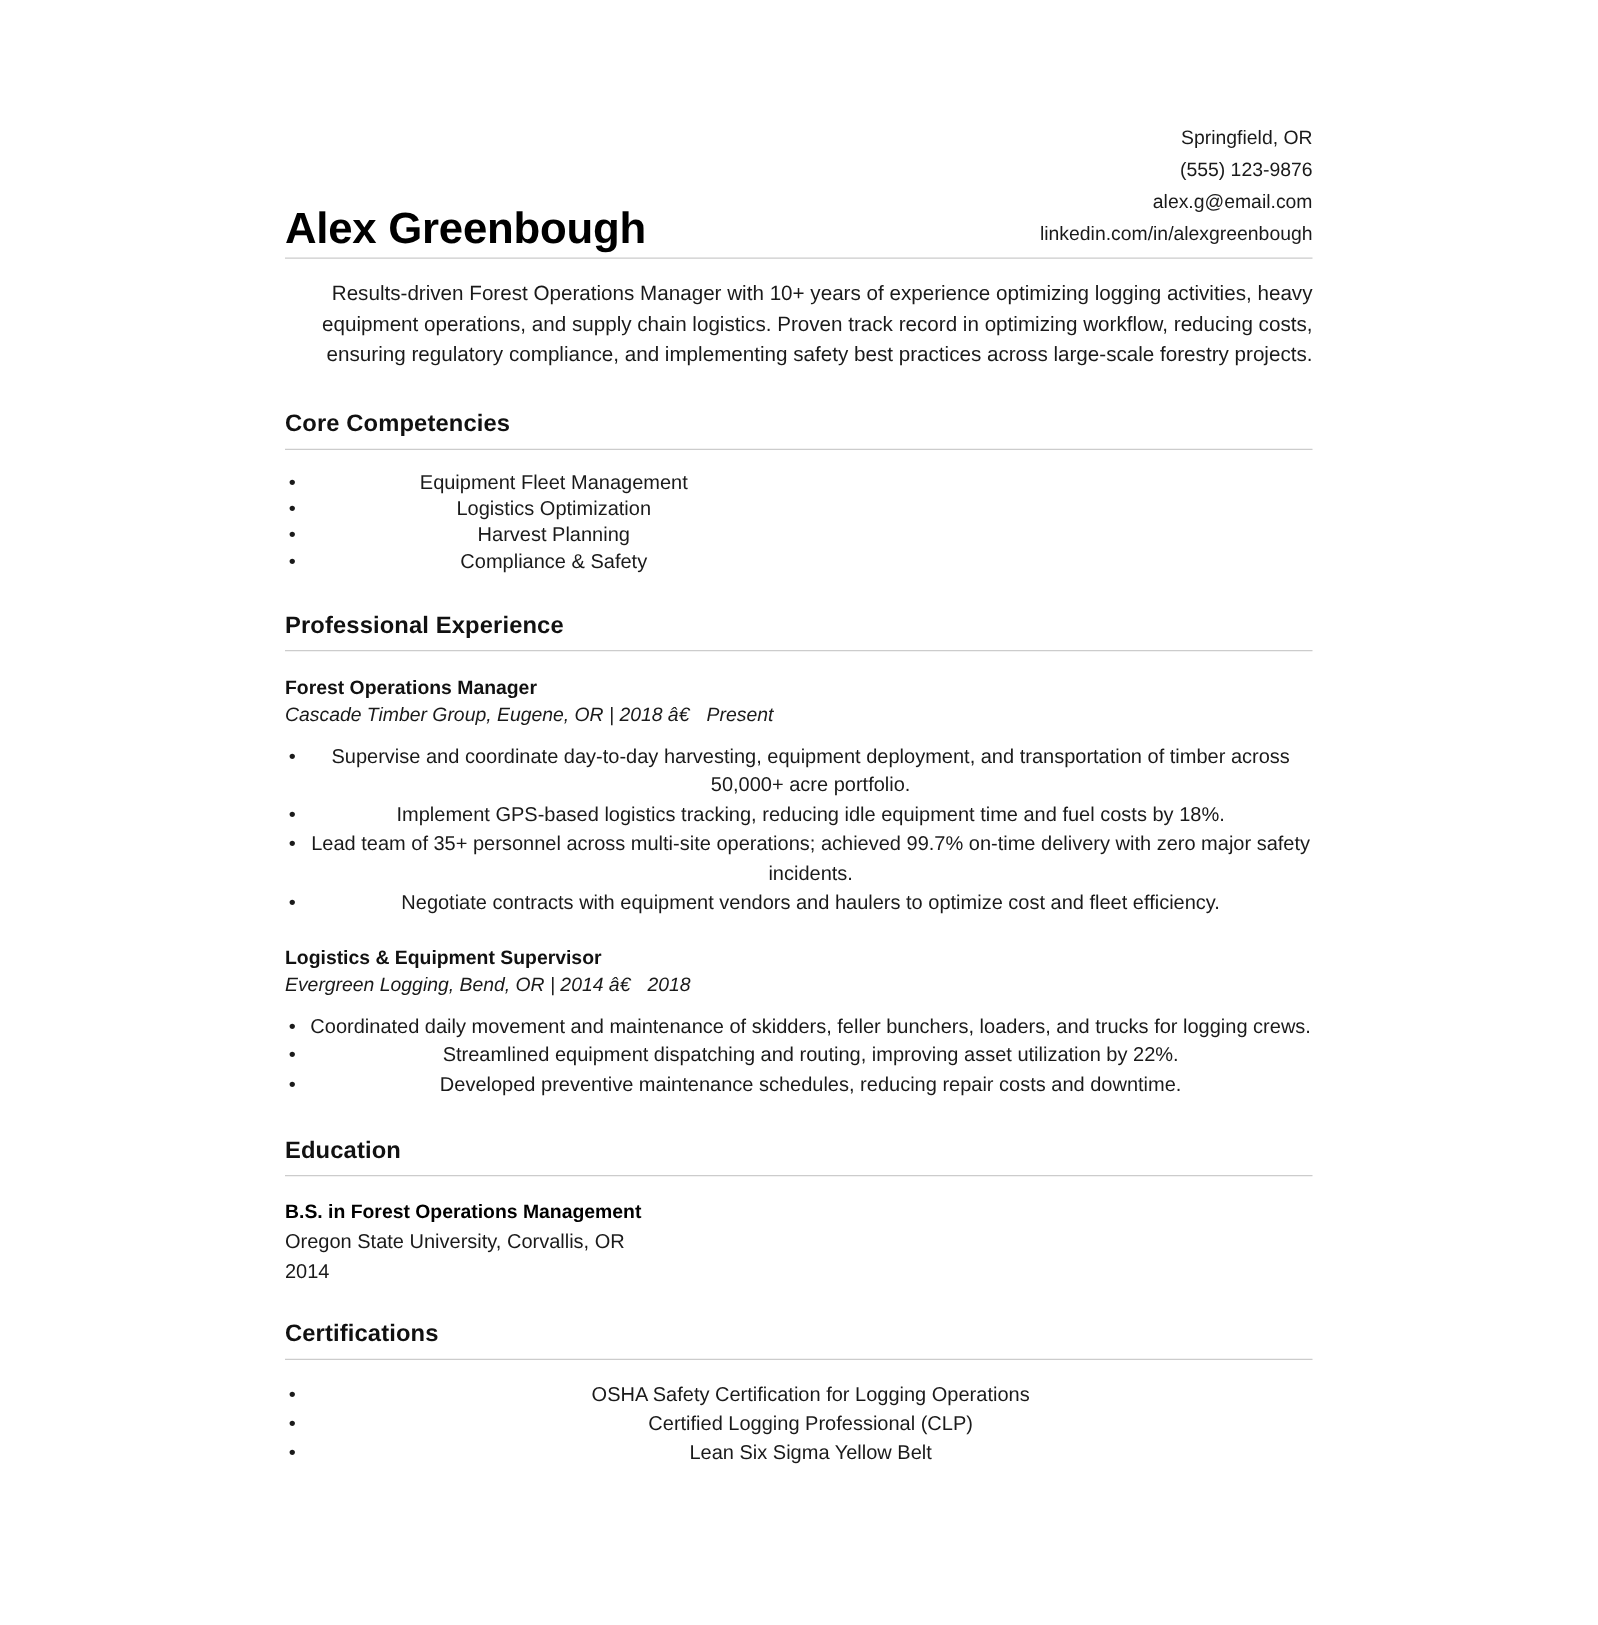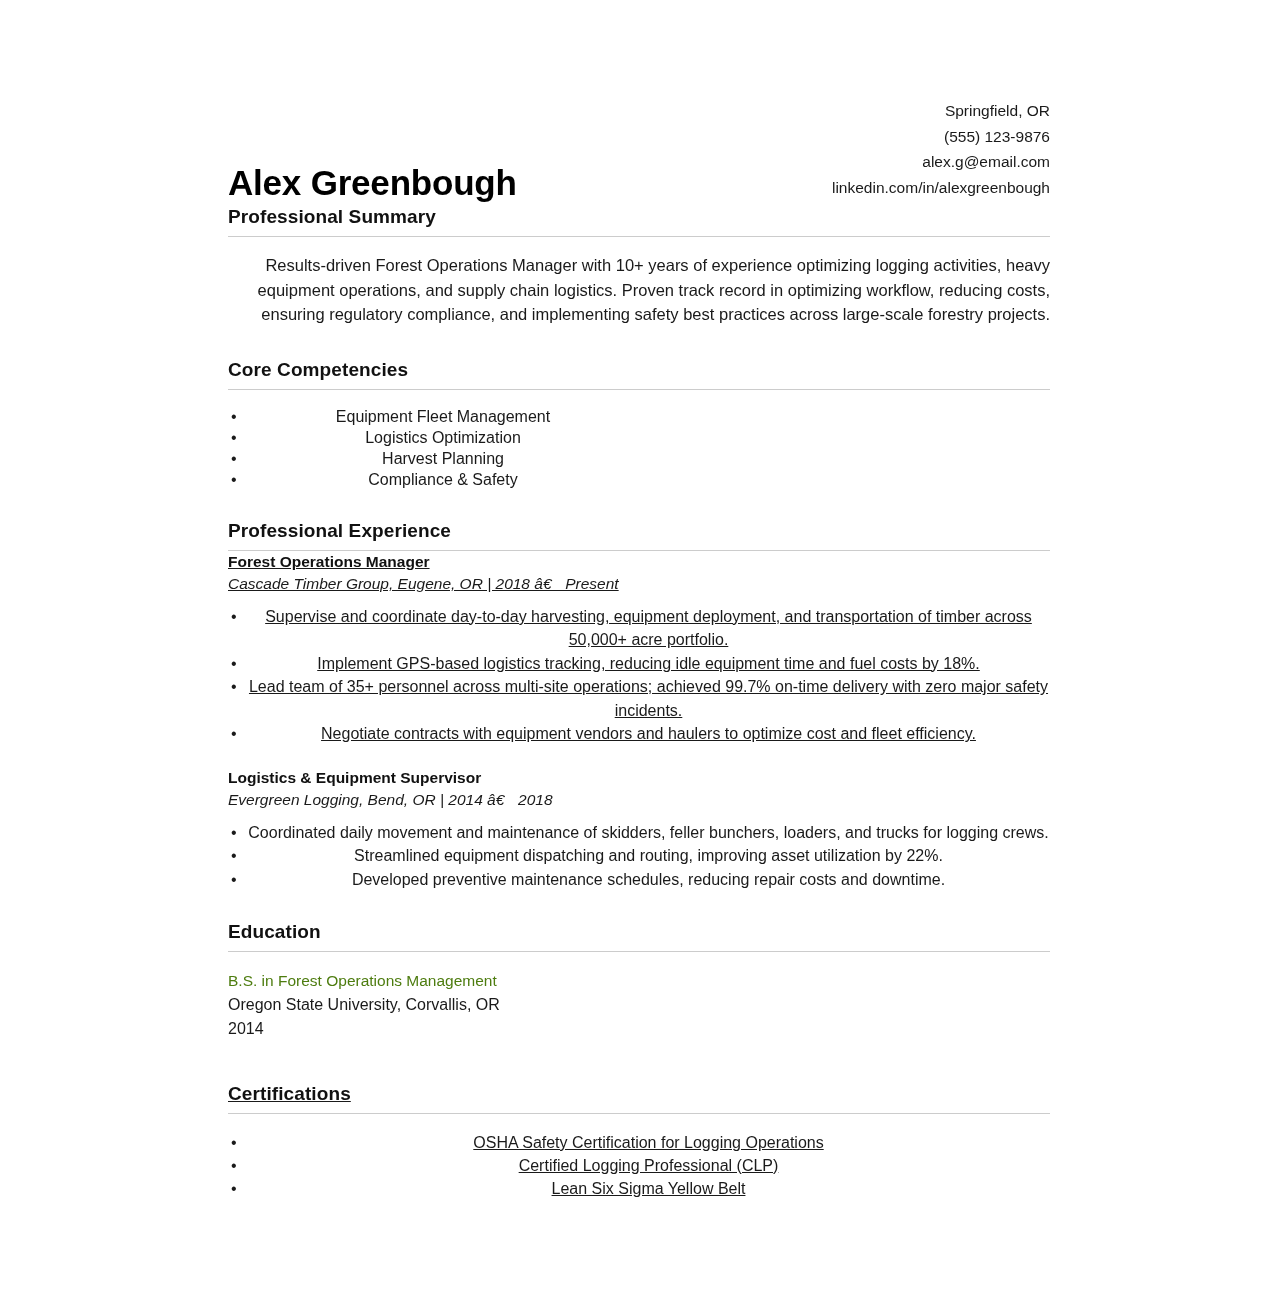--- a/index.html
+++ b/index.html
@@ -157,22 +157,22 @@
   .job ul.bullets > li {
     line-height: 23.5px;
   }
   .job ul.bullets > li::before {
     line-height: 23.5px;
   }
 
   
   .edu-degree {
     font-size: 15.5px;
-    font-weight: normal;
-    color: #4d7c0f;
+    font-weight: bold;
+    color: #000000;
     line-height: 22.5px;
     margin: 0;
   }
   .edu-line {
     font-size: 16px;
     color: #1a1a1a;
     line-height: 24px;
     margin: 0;
   }
 </style>
@@ -186,21 +186,20 @@
       <div class="contact-block">
         <span class="contact-line">Springfield, OR</span>
         <span class="contact-line">(555) 123-9876</span>
         <span class="contact-line">alex.g@email.com</span>
         <span class="contact-line">linkedin.com/in/alexgreenbough</span>
       </div>
       <div class="name">Alex Greenbough</div>
     </div>
 
     <div class="section" style="margin-top:81px;">
-      <div class="section-title">Professional Summary</div>
       <div class="rule"></div>
       <p class="body-text" style="margin-top:16px;">Results-driven Forest Operations Manager with 10+ years of experience optimizing logging activities, heavy equipment operations, and supply chain logistics. Proven track record in optimizing workflow, reducing costs, ensuring regulatory compliance, and implementing safety best practices across large-scale forestry projects.</p>
     </div>
 
     <div class="section" style="margin-top:32px;">
       <div class="section-title">Core Competencies</div>
       <div class="rule"></div>
       <div class="comp-wrap">
         <div class="comp-col left">
           <ul class="bullets">
@@ -210,21 +209,21 @@
             <li>Compliance &amp; Safety</li>
           </ul>
         </div>
       </div>
     </div>
 
     <div class="section" style="margin-top:29px;">
       <div class="section-title">Professional Experience</div>
       <div class="rule"></div>
 
-      <div class="job" style="text-decoration:underline;">
+      <div class="job" style="margin-top:19px;">
         <div class="job-title">Forest Operations Manager</div>
         <div class="job-meta">Cascade Timber Group, Eugene, OR | 2018 â€ Present</div>
         <ul class="bullets">
           <li>Supervise and coordinate day-to-day harvesting, equipment deployment, and transportation of timber across 50,000+ acre portfolio.</li>
           <li>Implement GPS-based logistics tracking, reducing idle equipment time and fuel costs by 18%.</li>
           <li>Lead team of 35+ personnel across multi-site operations; achieved 99.7% on-time delivery with zero major safety incidents.</li>
           <li>Negotiate contracts with equipment vendors and haulers to optimize cost and fleet efficiency.</li>
         </ul>
       </div>
 
@@ -242,21 +241,21 @@
     <div class="section" style="margin-top:30px;">
       <div class="section-title">Education</div>
       <div class="rule"></div>
       <div style="margin-top:18px;">
         <div class="edu-degree">B.S. in Forest Operations Management</div>
         <div class="edu-line">Oregon State University, Corvallis, OR</div>
         <div class="edu-line">2014</div>
       </div>
     </div>
 
-    <div class="section" style="margin-top:42px;text-decoration:underline;">
+    <div class="section" style="margin-top:27px;">
       <div class="section-title">Certifications</div>
       <div class="rule"></div>
       <ul class="bullets" style="margin-top:17px;">
         <li>OSHA Safety Certification for Logging Operations</li>
         <li>Certified Logging Professional (CLP)</li>
         <li>Lean Six Sigma Yellow Belt</li>
       </ul>
     </div>
 
   </div>

